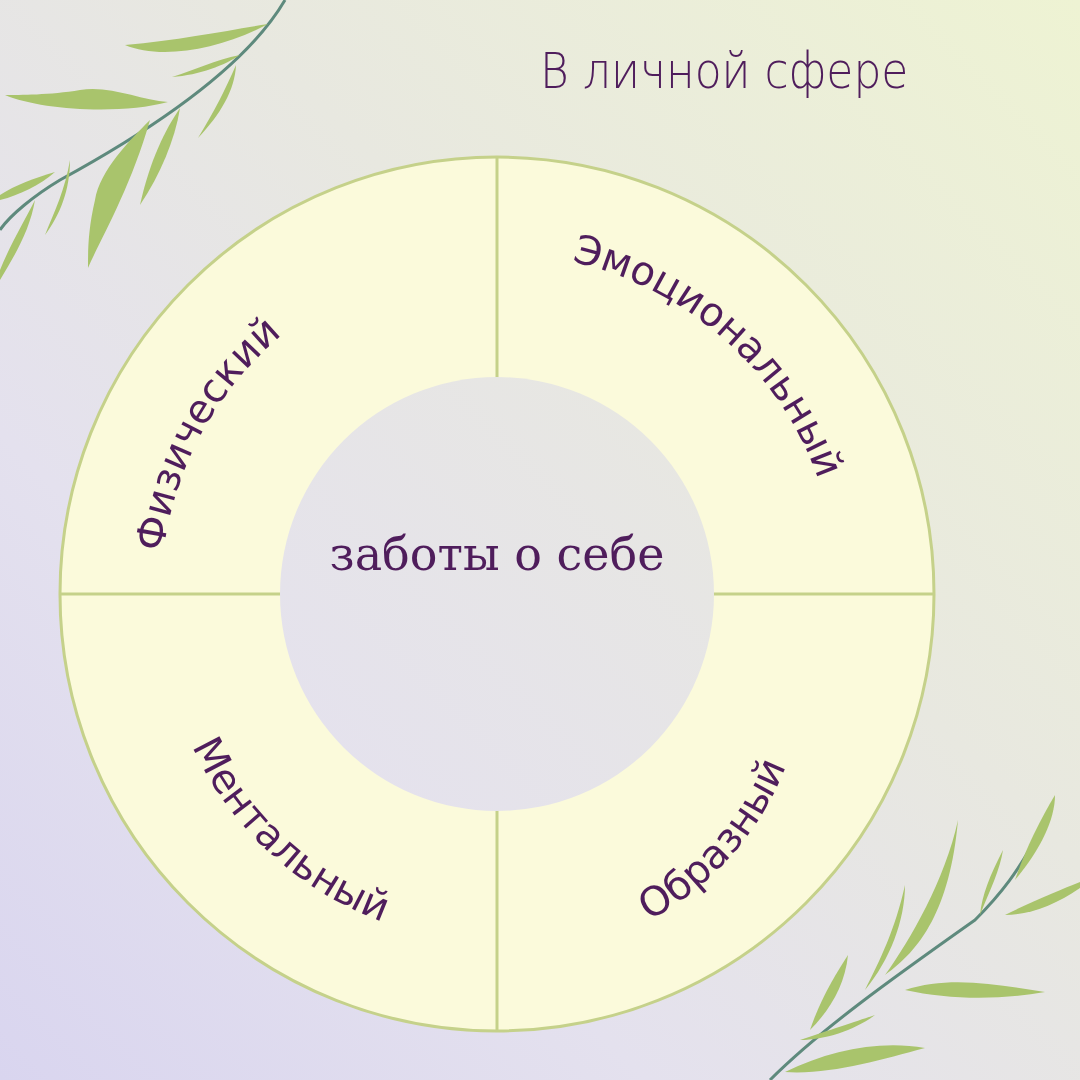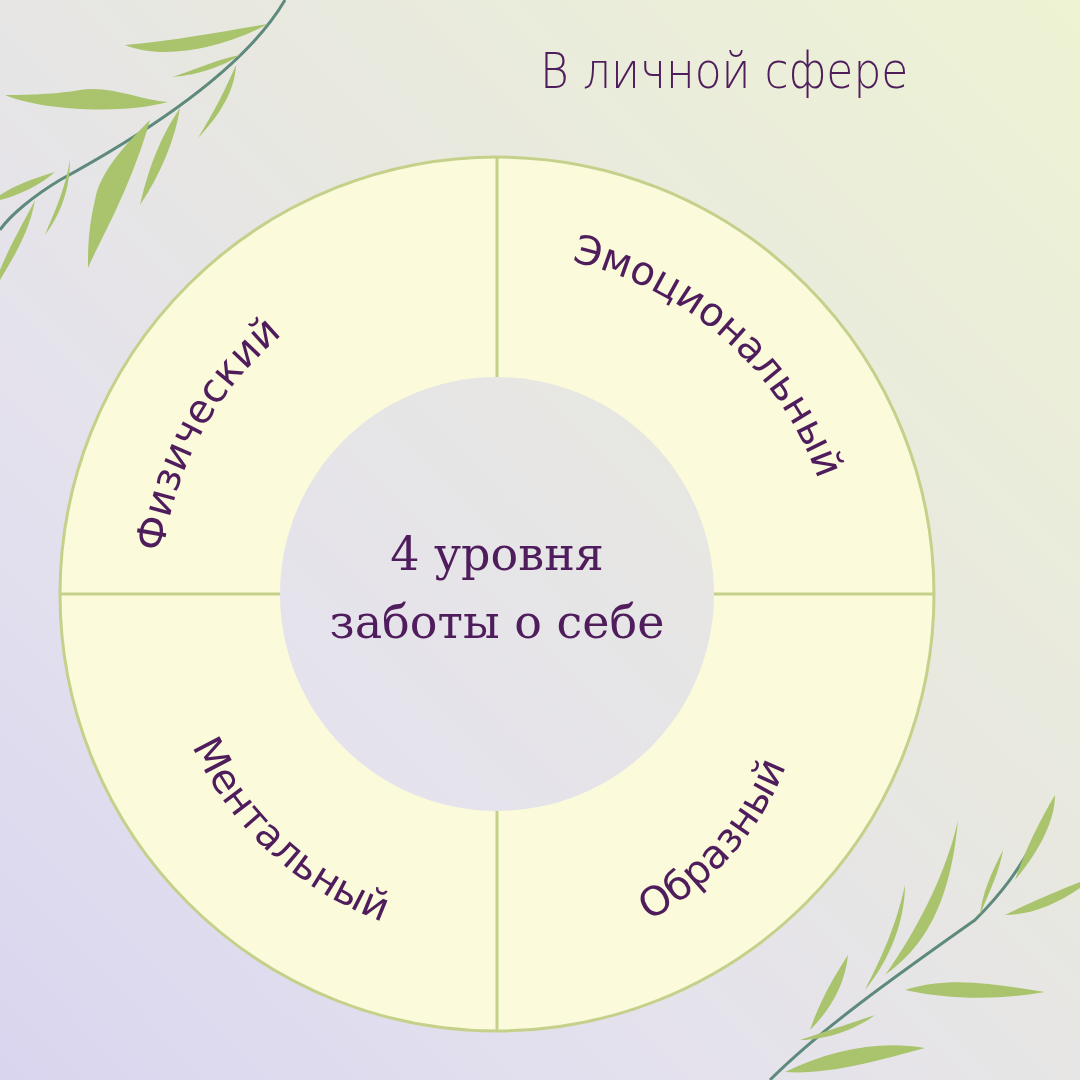--- a/index.html
+++ b/index.html
@@ -86,15 +86,14 @@
   </text>
   <text class="arc-text">
     <textPath href="#arcBL" startOffset="50%" text-anchor="middle">Ментальный</textPath>
   </text>
   <text class="arc-text">
     <textPath href="#arcBR" startOffset="50%" text-anchor="middle">Образный</textPath>
   </text>
 </svg>
 
 <div class="center-text">
-  <span>4 уровня</span>
   <span>заботы о себе</span>
 </div>
 
 </body></html>

